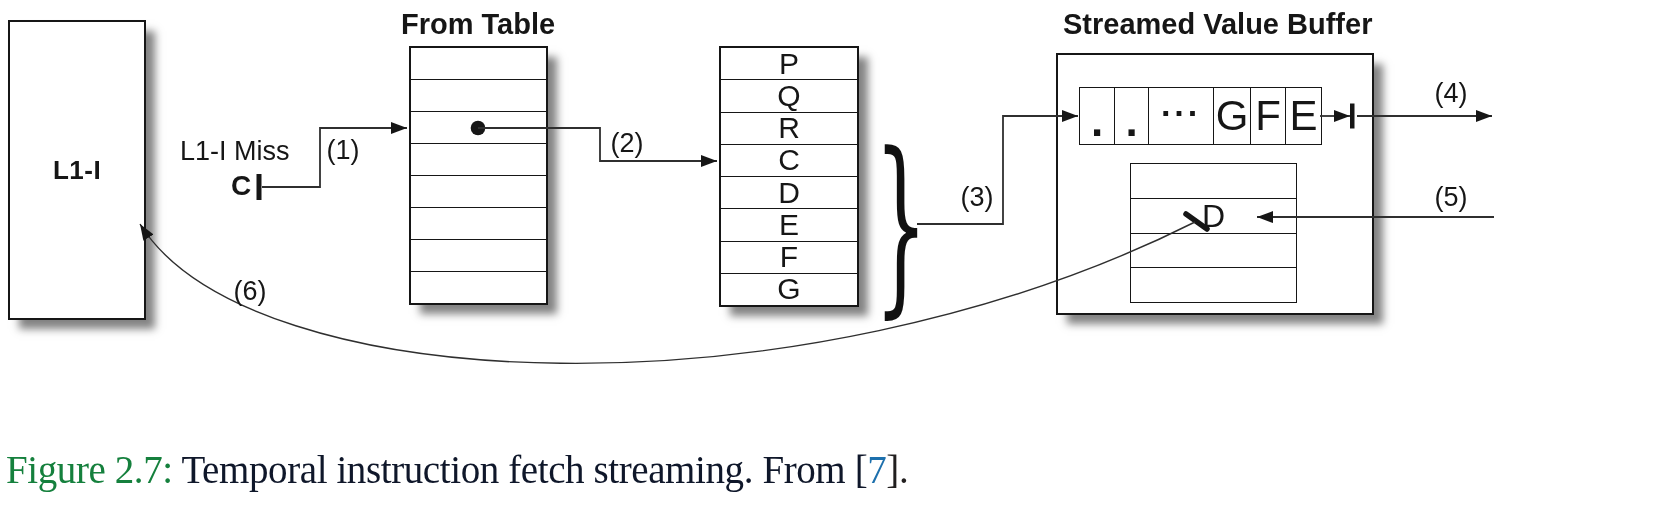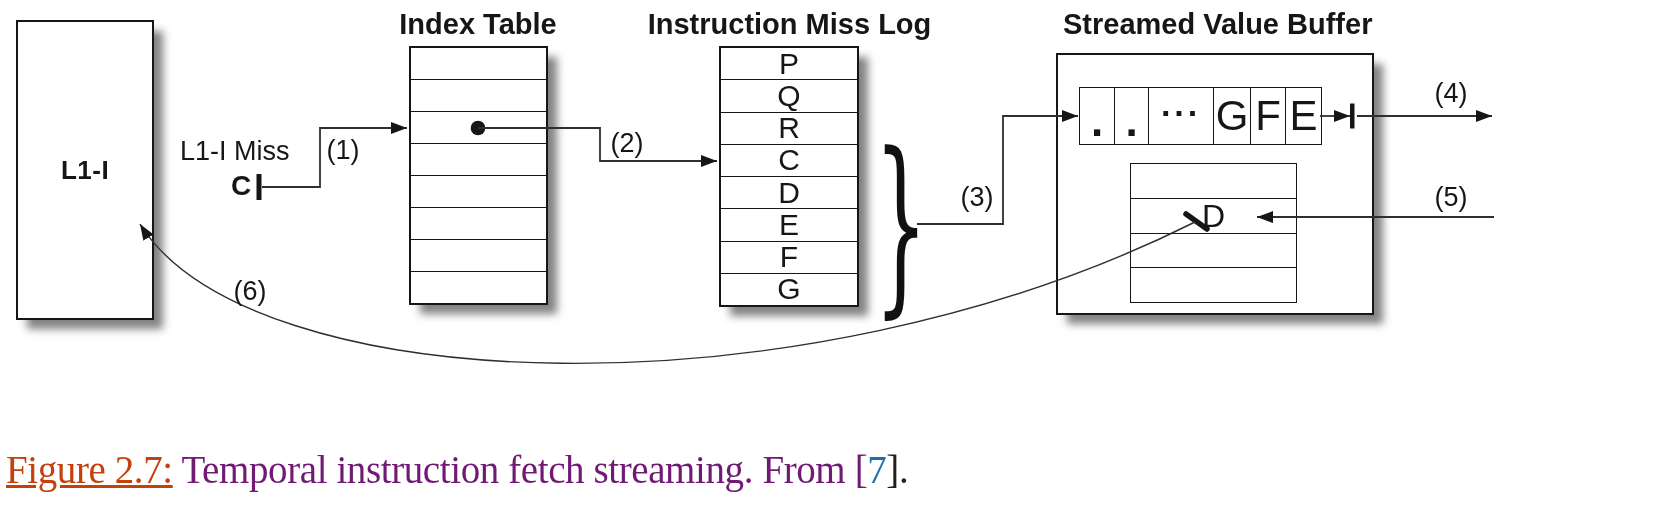--- a/index.html
+++ b/index.html
@@ -75,38 +75,37 @@
     position:absolute; left:6px; top:447px;
     font-family:"Liberation Serif", serif; font-size:39px;
     letter-spacing:-0.4px; white-space:nowrap;
   }
 </style>
 </head>
 <body>
 
 <div id="stage">
 
-  <div class="membox" style="left:16px; top:20px; width:134px; height:296px;">
+  <div class="membox" style="left:8px; top:20px; width:134px; height:296px;">
     <span class="lbl">L1-I</span>
   </div>
 
 
-  <div class="sect-title" style="left:378px; width:200px;">Index Table</div>
+  <div class="sect-title" style="left:378px; width:200px;">From Table</div>
   <div class="vtable layer-tables" style="left:409px; top:46px; width:139px; height:259px;">
     <div class="row"></div>
     <div class="row"></div>
     <div class="row"></div>
     <div class="row"></div>
     <div class="row"></div>
     <div class="row"></div>
     <div class="row"></div>
     <div class="row"></div>
   </div>
 
-  <div class="sect-title" style="left:642px; width:295px;">Instruction Miss Log</div>
   <div class="vtable layer-tables" style="left:719px; top:46px; width:140px; height:261px;">
     <div class="row">P</div>
     <div class="row">Q</div>
     <div class="row">R</div>
     <div class="row">C</div>
     <div class="row">D</div>
     <div class="row">E</div>
     <div class="row">F</div>
     <div class="row">G</div>
   </div>
@@ -163,16 +162,16 @@
   <div class="freetext boldtext layer-text" style="left:231px; top:170px;">C</div>
 
   <div class="steplabel layer-text" style="left:317px; top:135px;">(1)</div>
   <div class="steplabel layer-text" style="left:601px; top:128px;">(2)</div>
   <div class="steplabel layer-text" style="left:951px; top:182px;">(3)</div>
   <div class="steplabel layer-text" style="left:1425px; top:78px;">(4)</div>
   <div class="steplabel layer-text" style="left:1425px; top:182px;">(5)</div>
   <div class="steplabel layer-text" style="left:224px; top:276px;">(6)</div>
 
   <div id="caption">
-    <span style="color:#c2410c;text-decoration:underline;">Figure 2.7:</span><span style="color:#701a75;"> Temporal instruction fetch streaming. From [</span><span style="color:#1d70ad;">7</span><span style="color:#221f1f;">].</span>
+    <span style="color:#15803d;">Figure 2.7:</span><span style="color:#0f172a;"> Temporal instruction fetch streaming. From [</span><span style="color:#1d70ad;">7</span><span style="color:#221f1f;">].</span>
   </div>
 
 </div>
 
 </body></html>

